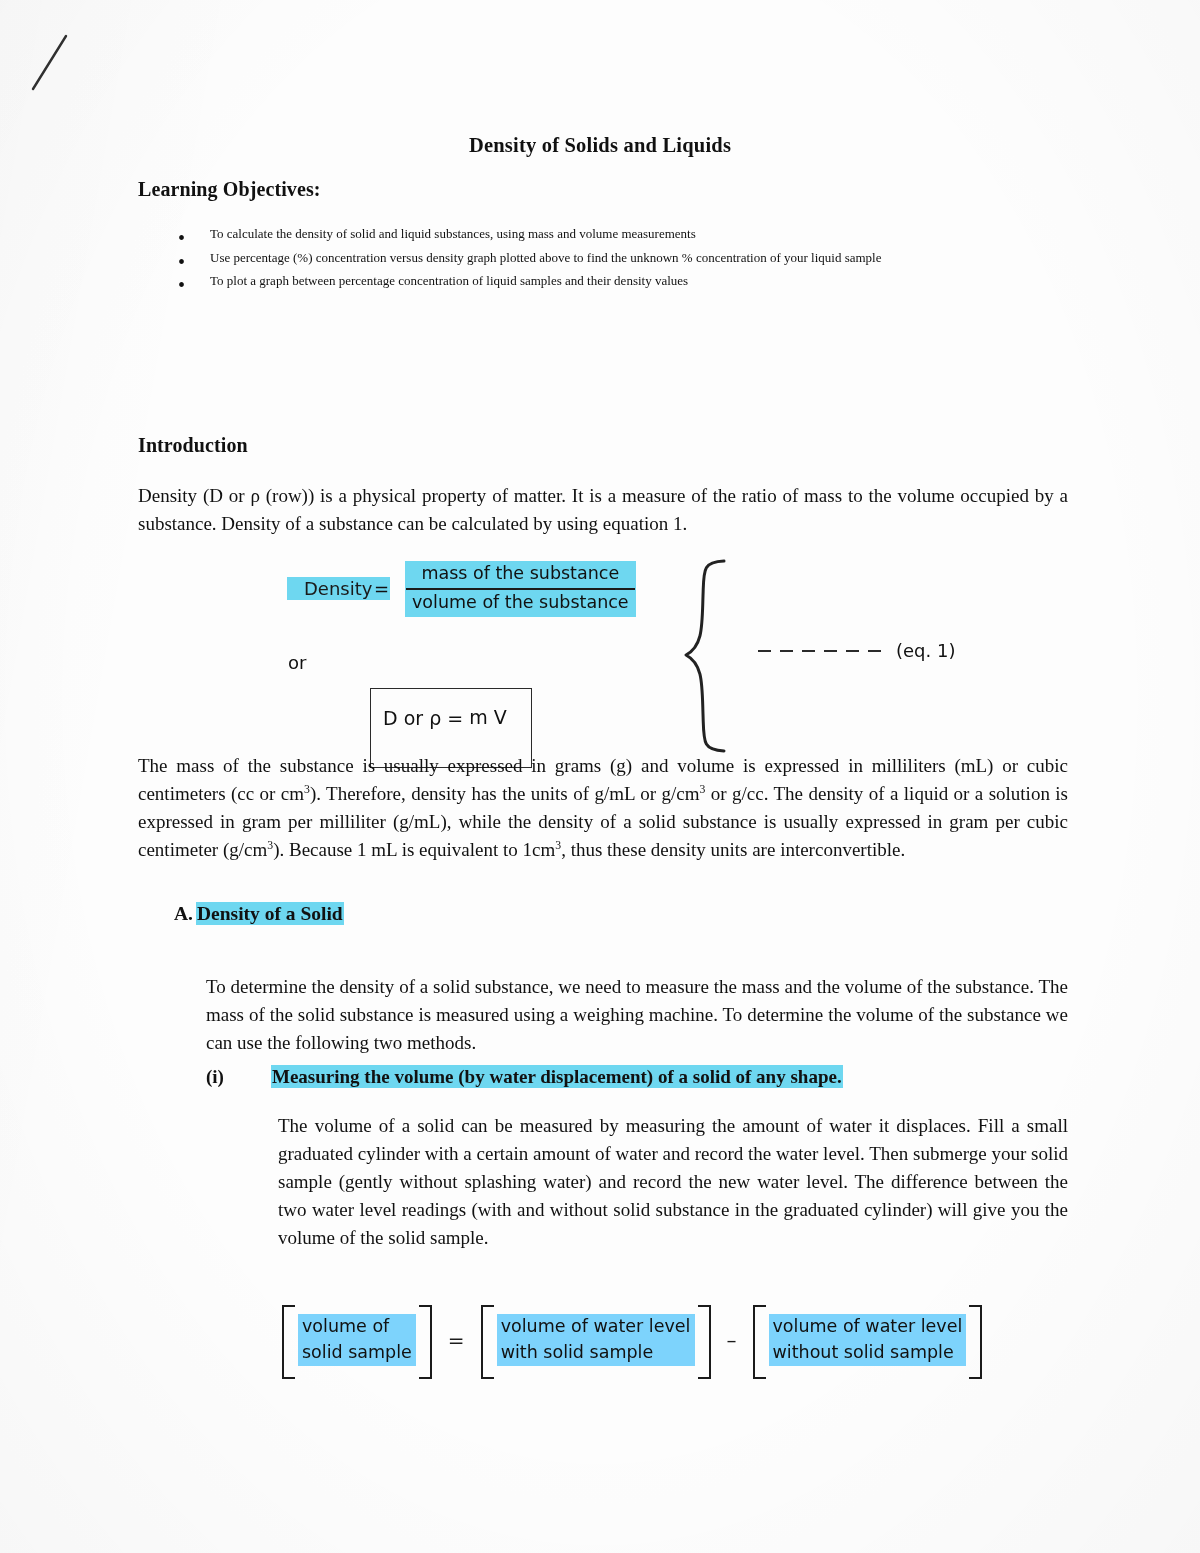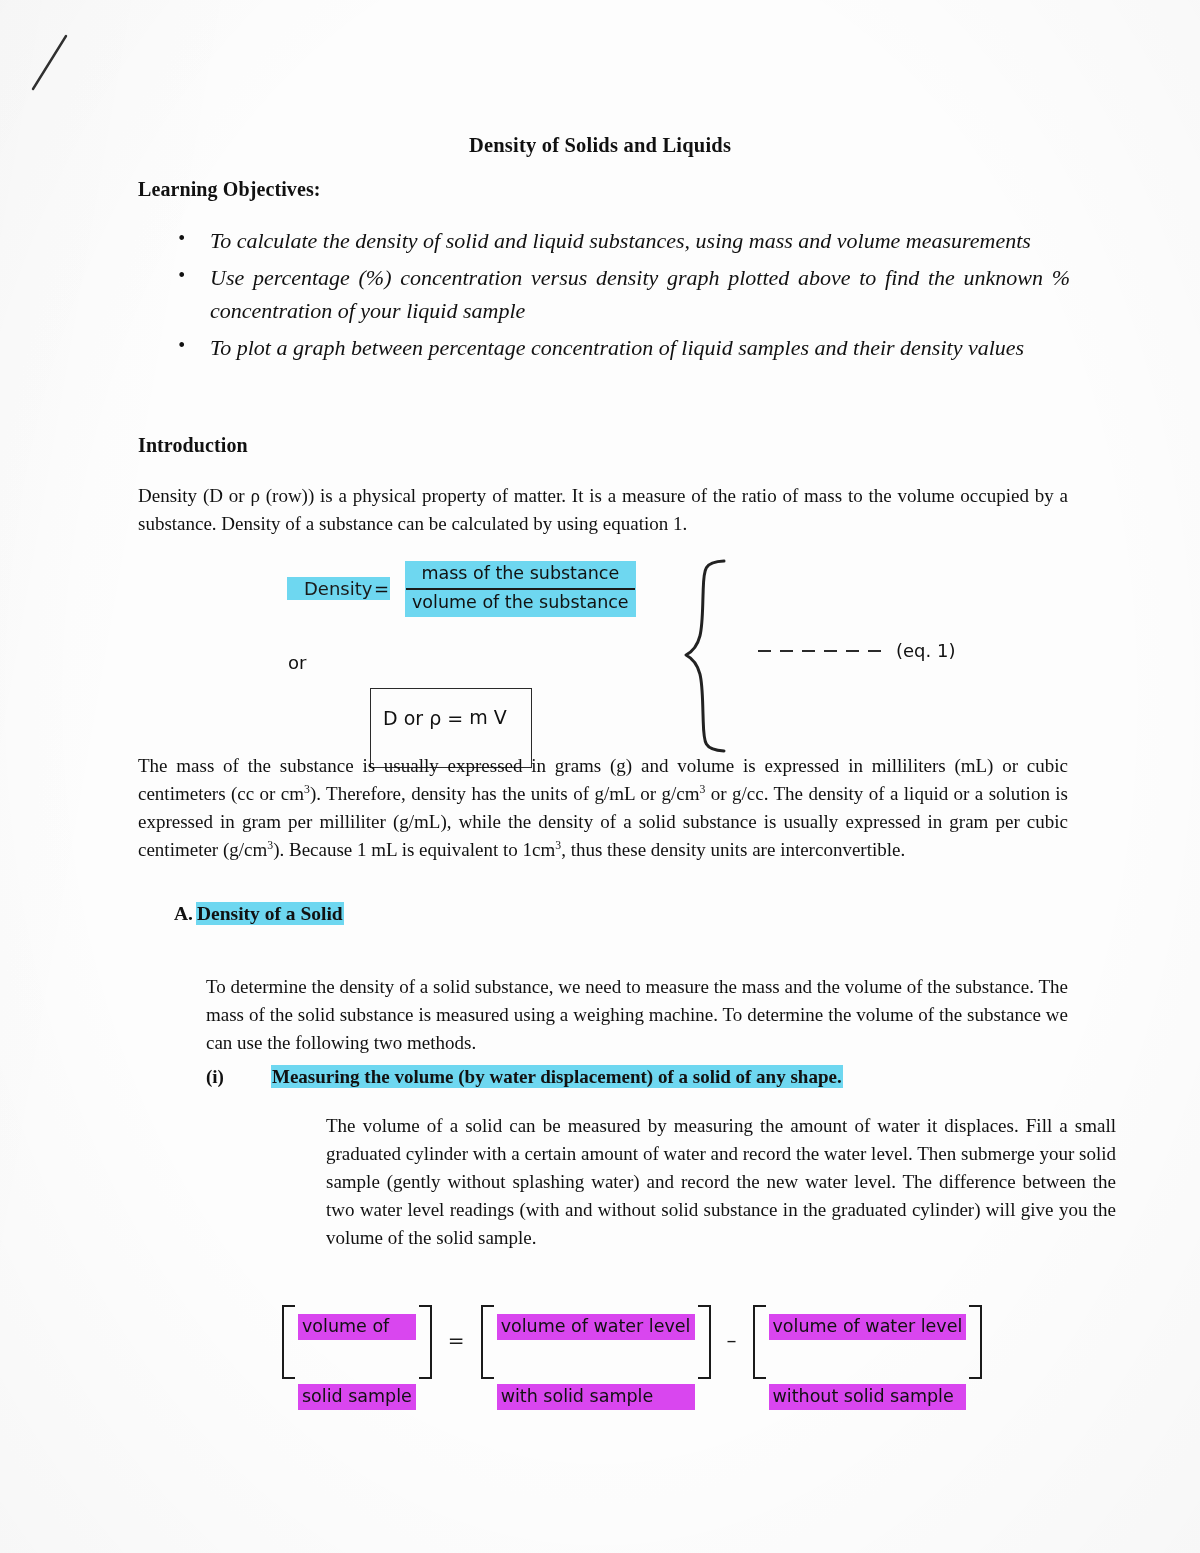--- a/index.html
+++ b/index.html
@@ -60,51 +60,50 @@
     top: 224px;
     width: 900px;
     margin: 0;
     padding: 0;
     list-style: none;
   }
   ul.objectives li {
     position: relative;
     padding-left: 40px;
     margin-bottom: 4px;
-    font-size: 22px;
+    font-size: 13px;
     line-height: 1.5;
     text-align: justify;
     text-justify: inter-word;
-    font-style: italic;
   }
   ul.objectives li::before {
     content: "\2022";
     position: absolute;
     left: 8px;
     top: -1px;
     font-size: 20px;
   }
 
   .body-para {
     position: absolute;
     font-size: 19px;
     line-height: 1.47;
     text-align: justify;
     text-justify: inter-word;
   }
   #intro-para { left: 138px; top: 482px; width: 930px; }
   #units-para { left: 138px; top: 752px; width: 930px; }
   #solid-para { left: 206px; top: 942px; width: 862px; margin-top: 31px; }
-  #displacement-para { left: 278px; top: 1112px; width: 790px; margin-left: 48px; }
+  #displacement-para { left: 278px; top: 1112px; width: 790px; }
 
   .hl {
     background: #6ed7f0;
     box-shadow: 0 0 0 1px #6ed7f0;
   }
-  .hl-soft { background: #d946ef; margin-top: 44px; }
+  .hl-soft { background: #7dd3fc; }
 
   
   #section-a {
     position: absolute;
     left: 174px;
     top: 903px;
     font-weight: bold;
     font-size: 19.5px;
   }
   #section-a .letter { margin-right: 4px; }

